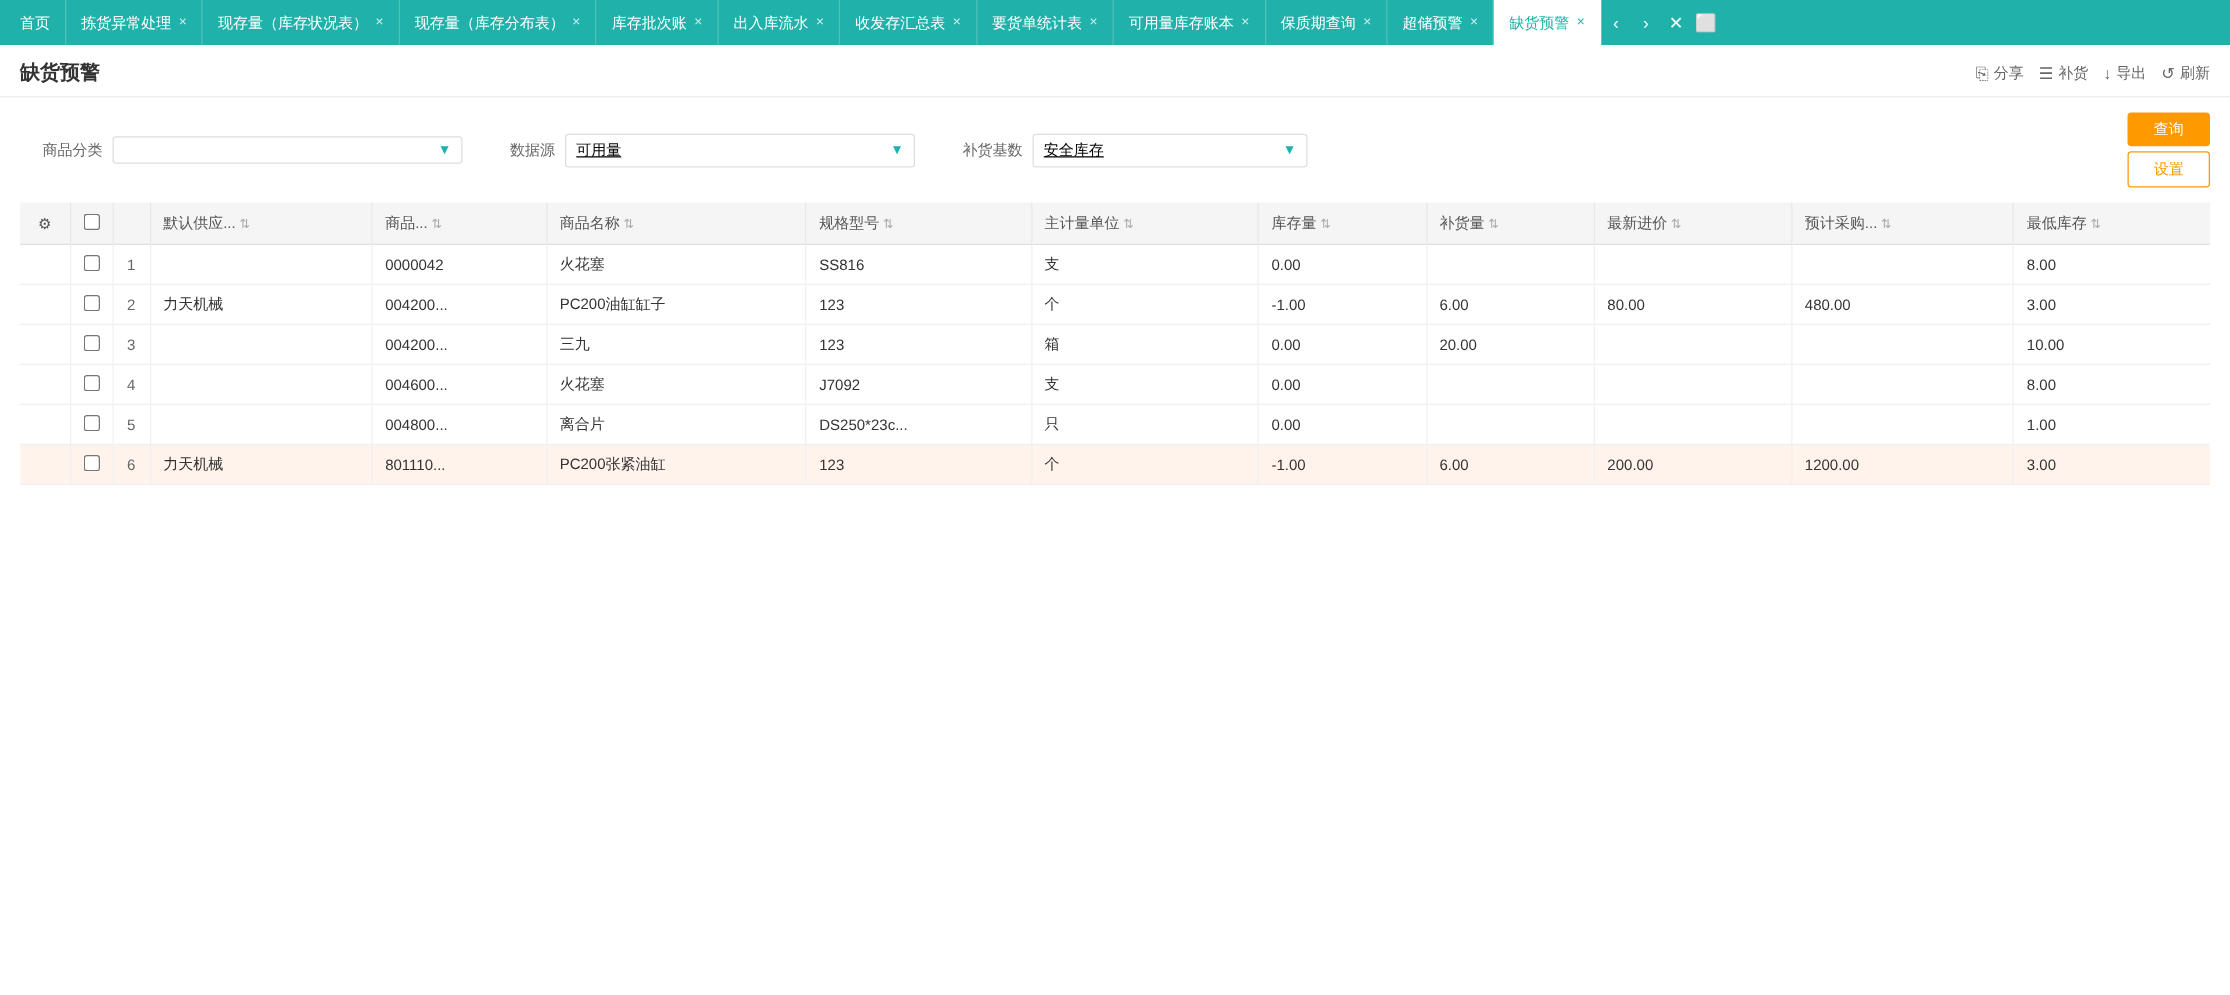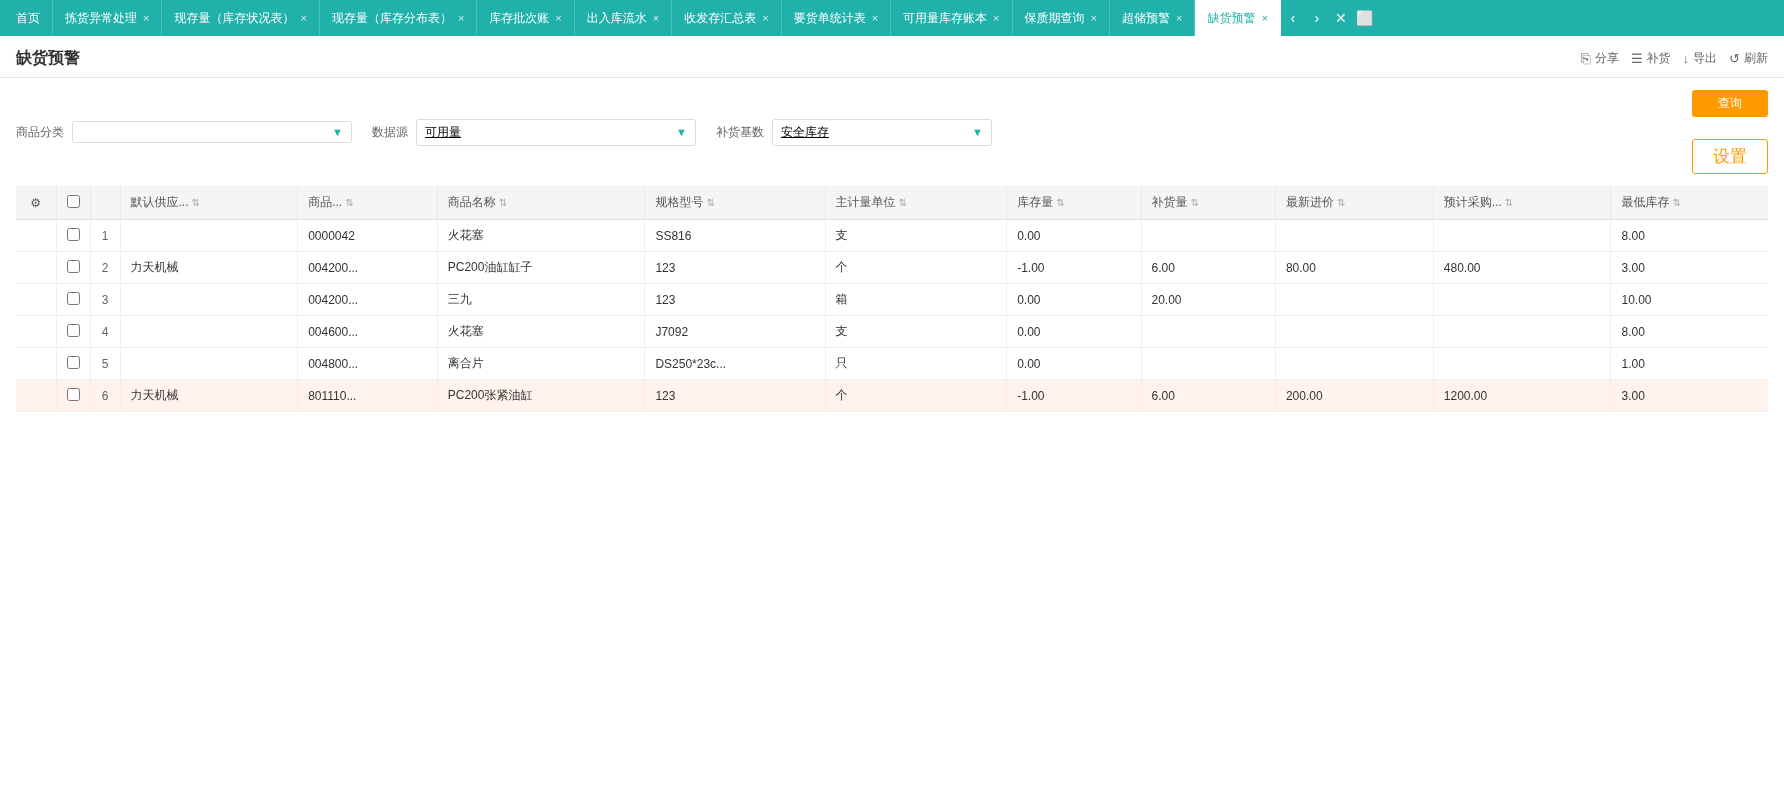--- a/index.html
+++ b/index.html
@@ -90,60 +90,61 @@
     }
     .filter-group {
       display: flex;
       align-items: center;
       gap: 8px;
     }
     .filter-label {
       color: #666;
       font-size: 12px;
       white-space: nowrap;
+      margin-left: 18px;
     }
     .filter-select {
       display: flex;
       align-items: center;
       border: 1px solid #ddd;
       border-radius: 3px;
       padding: 4px 8px;
       background: #fff;
       cursor: pointer;
       min-width: 200px;
       justify-content: space-between;
     }
     .filter-select-wide { min-width: 280px; }
     .filter-select-medium { min-width: 220px; }
     .filter-select-value { color: #000000; font-size: 12px; text-decoration: underline; }
     .filter-arrow { color: #20b2aa; font-size: 11px; }
     .filter-actions {
       margin-left: auto;
       display: flex;
       flex-direction: column;
-      gap: 22px;
+      gap: 4px;
       border-radius: 23px;
     }
     .btn-query {
       background: #f90;
       color: #fff;
       border: none;
       border-radius: 3px;
       padding: 5px 20px;
       cursor: pointer;
       font-size: 12px;
     }
     .btn-settings {
       background: #fff;
       color: #f90;
       border: 1px solid #f90;
       border-radius: 3px;
       padding: 5px 20px;
       cursor: pointer;
-      font-size: 17px;
+      font-size: 12px;
     }
 
     
     .table-container {
       padding: 0 16px;
     }
     table {
       width: 100%;
       border-collapse: collapse;
       font-size: 12px;

